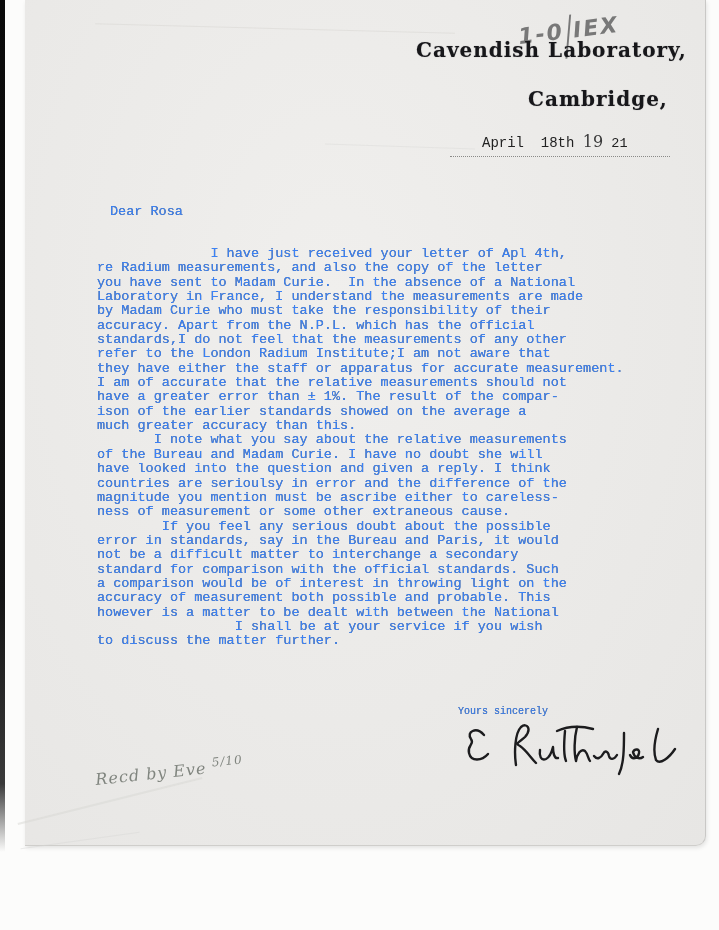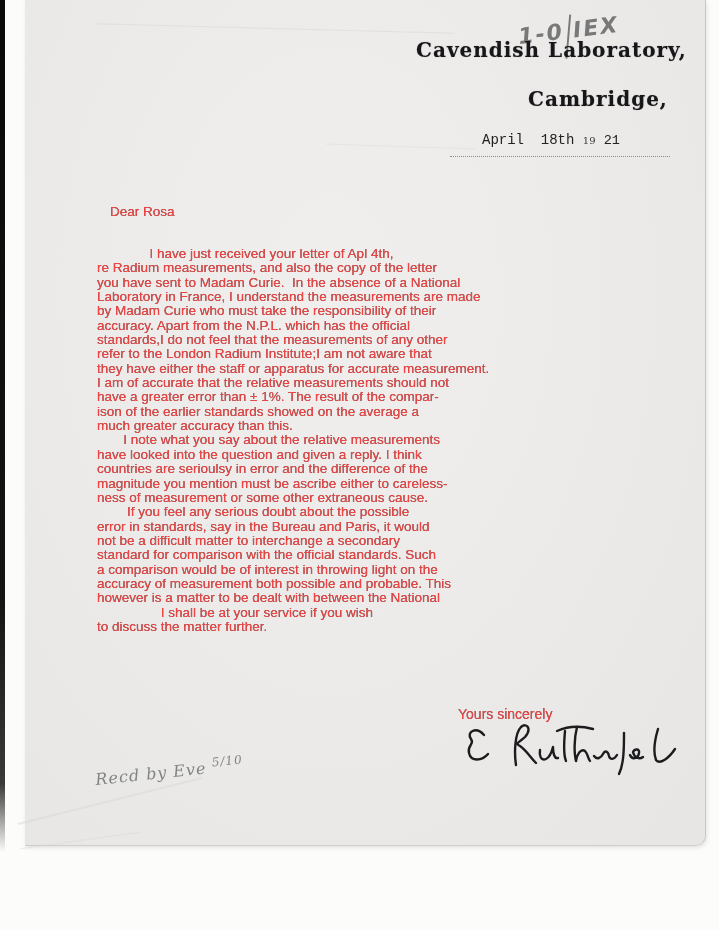--- a/index.html
+++ b/index.html
@@ -70,38 +70,38 @@
   
   .date-line{
     position:absolute;left:450px;top:132px;width:220px;height:24px;
     border-bottom:1px dotted #8a8a88;
     font-family:"Liberation Mono",monospace;
     font-size:14px;color:#222;
     text-indent:32px;
     white-space:pre;
   }
   .date-line .printed-year{
-    font-family:"DejaVu Serif",serif;font-size:10px;color:#3a3a3a;
+    font-family:"DejaVu Serif",serif;font-size:16px;color:#3a3a3a;
     letter-spacing:0;
   }
   .date-line .typed-year{font-size:13.5px;}
 
   
   .tw{
-    font-family:Liberation Sans, sans-serif;
-    color:#ef4444;
+    font-family:Liberation Mono, monospace;
+    color:#3b82f6;
     text-shadow:0 0 .5px rgba(10,10,10,.65);
   }
   .salutation{position:absolute;left:110px;top:204px;font-size:13.5px;}
   .letter-body{
     position:absolute;left:97px;top:247px;width:560px;
     font-size:13.5px;line-height:14.35px;
   }
   .letter-body .bline{white-space:pre;}
-  .valediction{position:absolute;left:458px;top:706px;font-size:14px;}
+  .valediction{position:absolute;left:458px;top:706px;font-size:10px;}
 
   
   .signature{position:absolute;left:462px;top:720px;width:220px;height:62px;}
   .signature svg{display:block;}
   .sr-hidden{
     position:absolute;width:1px;height:1px;overflow:hidden;
     clip:rect(0 0 0 0);white-space:nowrap;
   }
 </style>
 </head>
@@ -133,20 +133,21 @@
     <div class="bline">by Madam Curie who must take the responsibility of their</div>
     <div class="bline">accuracy. Apart from the N.P.L. which has the official</div>
     <div class="bline">standards,I do not feel that the measurements of any other</div>
     <div class="bline">refer to the London Radium Institute;I am not aware that</div>
     <div class="bline">they have either the staff or apparatus for accurate measurement.</div>
     <div class="bline">I am of accurate that the relative measurements should not</div>
     <div class="bline">have a greater error than ± 1%. The result of the compar-</div>
     <div class="bline">ison of the earlier standards showed on the average a</div>
     <div class="bline">much greater accuracy than this.</div>
     <div class="bline">       I note what you say about the relative measurements</div>
+    <div class="bline">of the Bureau and Madam Curie. I have no doubt she will</div>
     <div class="bline">have looked into the question and given a reply. I think</div>
     <div class="bline">countries are serioulsy in error and the difference of the</div>
     <div class="bline">magnitude you mention must be ascribe either to careless-</div>
     <div class="bline">ness of measurement or some other extraneous cause.</div>
     <div class="bline">        If you feel any serious doubt about the possible</div>
     <div class="bline">error in standards, say in the Bureau and Paris, it would</div>
     <div class="bline">not be a difficult matter to interchange a secondary</div>
     <div class="bline">standard for comparison with the official standards. Such</div>
     <div class="bline">a comparison would be of interest in throwing light on the</div>
     <div class="bline">accuracy of measurement both possible and probable. This</div>

